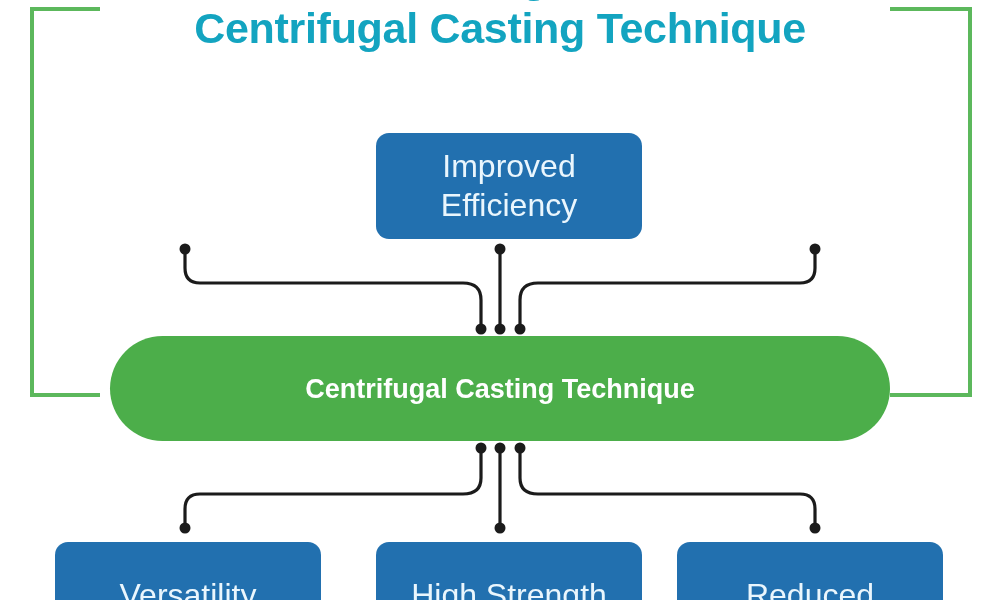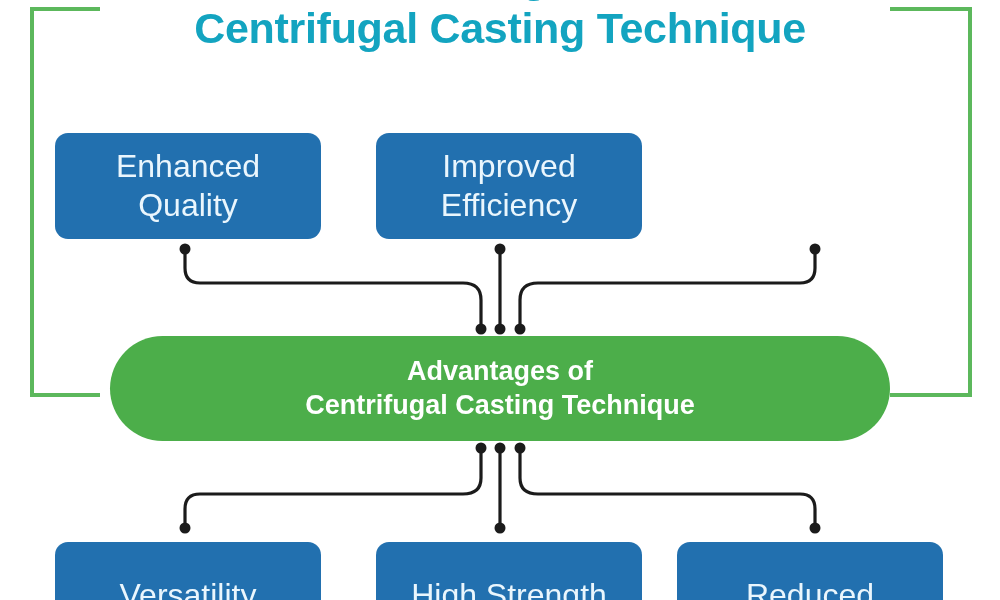--- a/index.html
+++ b/index.html
@@ -146,27 +146,24 @@
 
     <path d="M520,450 L520,478 Q520,494 538,494 L800,494 Q815,494 815,509 L815,526"></path>
     <circle cx="481" cy="448" r="5.5"></circle>
     <circle cx="500" cy="448" r="5.5"></circle>
     <circle cx="520" cy="448" r="5.5"></circle>
     <circle cx="185" cy="528" r="5.5"></circle>
     <circle cx="500" cy="528" r="5.5"></circle>
     <circle cx="815" cy="528" r="5.5"></circle>
   </svg>
 
-  <div class="node-box node-top col-1">Enhanced
-Quality</div>
   <div class="node-box node-top col-2">Improved
 Efficiency</div>
 
   <div id="center-capsule">
-    <div id="capsule-line-1">Advantages of</div>
     <div id="capsule-line-2">Centrifugal Casting Technique</div>
   </div>
 
   <div class="node-box node-bottom col-1">Versatility</div>
   <div class="node-box node-bottom col-2">High Strength</div>
   <div class="node-box node-bottom col-3">Reduced</div>
 
 </div>
 
 </body></html>

